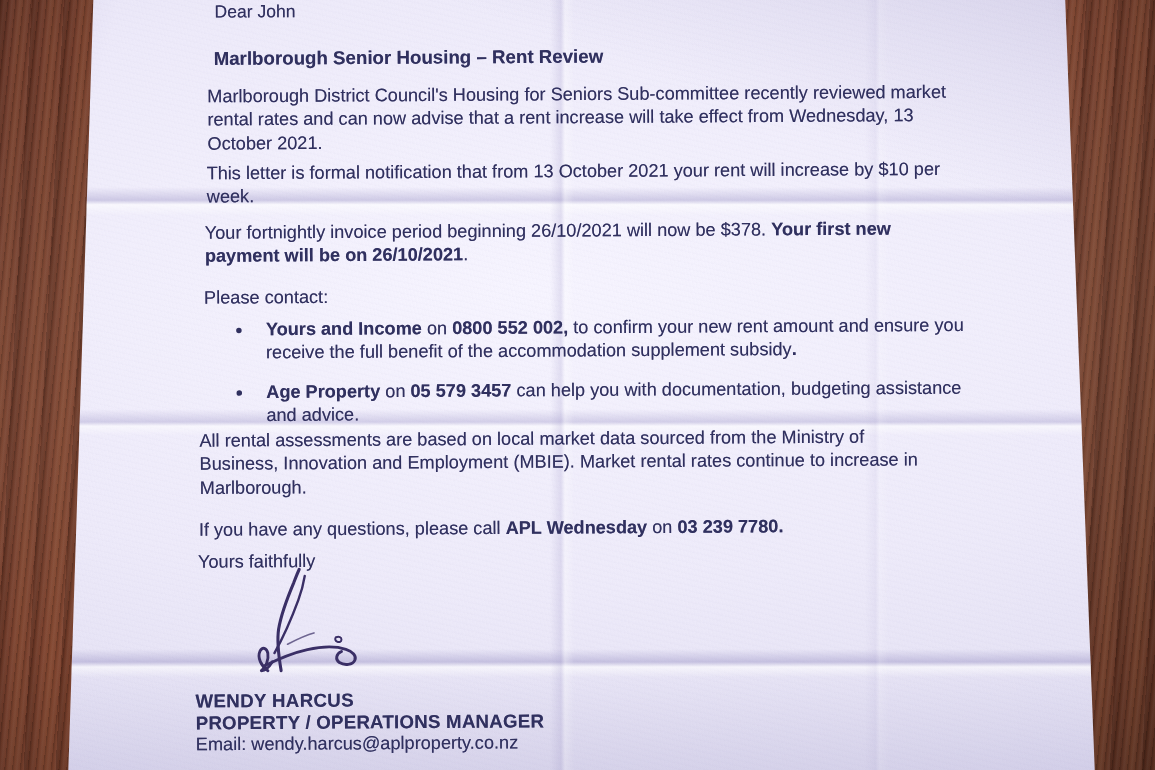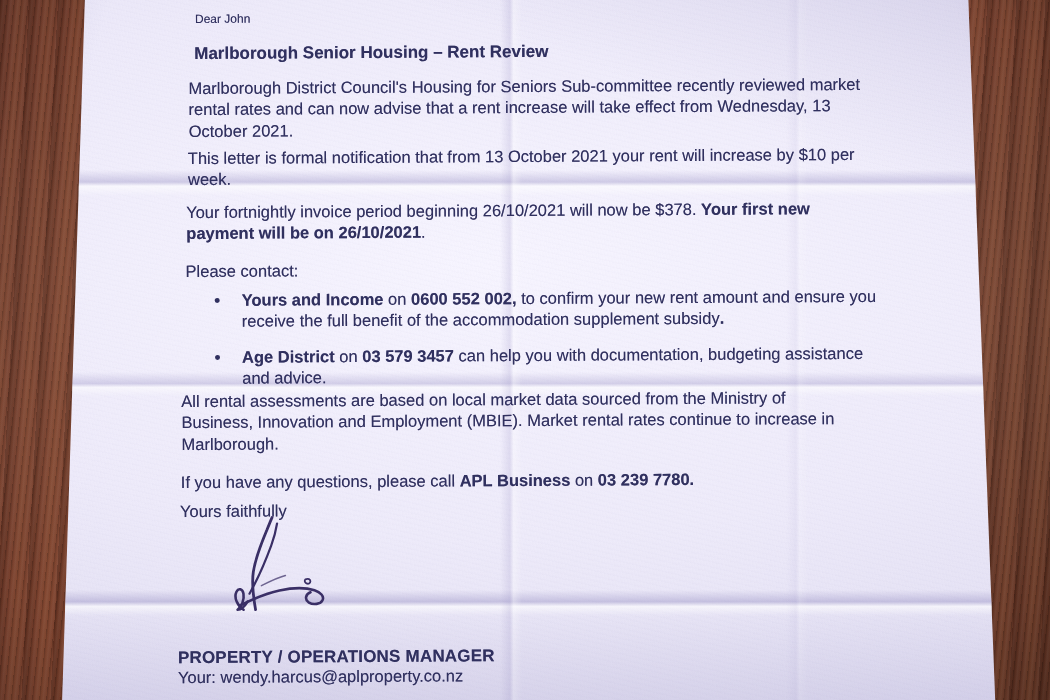--- a/index.html
+++ b/index.html
@@ -74,21 +74,21 @@
     position:absolute;left:0;top:0;width:1050px;height:700px;
     color:#30305f;
     font-size:16.5px;
     line-height:1.30;
     
     transform:rotate(-0.35deg);
     transform-origin:50% 50%;
   }
   .ln{position:absolute;white-space:pre;}
   b{font-weight:bold;}
-  .salutation{left:197px;top:10px;font-size:12px;text-align:center;}
+  .salutation{left:197px;top:0;font-size:16px;text-align:center;}
   .subject{left:196px;top:41px;font-size:17px;font-weight:bold;}
 
   .p{position:absolute;white-space:normal;}
   .p1{left:190px;top:76px;width:672px;}
   .p2{left:189px;top:146px;width:670px;}
   .p3{left:187px;top:200px;width:648px;}
   .p4{left:186px;top:259px;width:400px;}
   .p5{left:181px;top:389px;width:672px;}
   .p6{left:180px;top:470px;width:660px;}
   .p7{left:179px;top:499px;width:300px;}
@@ -139,48 +139,49 @@
     </div>
 
     <div class="p p3">
       <span>Your fortnightly invoice period beginning 26/10/2021 will now be $378.  </span><b>Your first new payment will be on 26/10/2021</b><span>.</span>
     </div>
 
     <div class="p p4">Please contact:</div>
 
     <ul class="bullets">
       <li>
-        <span class="dot"></span><b>Yours and Income</b><span> on </span><b>0600 552 002,</b><span> to confirm your new rent amount and ensure you receive the full benefit of the accommodation supplement subsidy</span><b>.</b>
+        <span class="dot"></span><b>Yours and Income</b><span> on </span><b>0800 552 002,</b><span> to confirm your new rent amount and ensure you receive the full benefit of the accommodation supplement subsidy</span><b>.</b>
       </li>
       <li>
-        <span class="dot"></span><b>Age District</b><span> on </span><b>03 579 3457</b><span> can help you with documentation, budgeting assistance and advice.</span>
+        <span class="dot"></span><b>Age Property</b><span> on </span><b>05 579 3457</b><span> can help you with documentation, budgeting assistance and advice.</span>
       </li>
     </ul>
 
     <div class="p p5">All rental assessments are based on local market data sourced from the Ministry of Business, Innovation and Employment (MBIE). Market rental rates continue to increase in Marlborough.</div>
 
     <div class="p p6">
-      <span>If you have any questions, please call </span><b>APL Business</b><span> on </span><b>03 239 7780.</b>
+      <span>If you have any questions, please call </span><b>APL Wednesday</b><span> on </span><b>03 239 7780.</b>
     </div>
 
     <div class="p p7">Yours faithfully</div>
 
     <div id="sig">
       <svg width="190" height="100" viewBox="0 0 190 100" fill="none" xmlns="http://www.w3.org/2000/svg">
         <g stroke="#3a2f66" fill="none" stroke-linecap="round" stroke-linejoin="round">
           <path d="M66 96 C60 92 56 84 59 78 C61 74 65 75 66 80 C67 86 64 93 60 96 C63 96 67 93 70 88" stroke-width="2.6"></path>
           <path d="M78 96 C76 84 74 70 76 58 C78 46 84 30 90 16 C92 11 94 6 95 4" stroke-width="2.8"></path>
           <path d="M72 80 C80 66 88 48 94 32 C97 24 99 16 100 10" stroke-width="2.2"></path>
           <path d="M62 92 C74 86 88 80 102 77 C116 74 128 74 137 77 C143 79 147 83 145 87 C143 91 136 92 131 89 C127 86 128 81 133 79" stroke-width="2.6"></path>
           <path d="M128 66 C131 65 133 66 133 68 C133 70 131 71 129 70 C127 69 127 67 128 66Z" stroke-width="1.8"></path>
           <path d="M84 72 C92 68 100 64 108 62" stroke-width="1.6" opacity=".7"></path>
         </g>
       </svg>
     </div>
 
+    <div class="sigblock sig-name">WENDY HARCUS</div>
     <div class="sigblock sig-role">PROPERTY / OPERATIONS MANAGER</div>
     <div class="sigblock sig-email">
-      <span>Your:</span>
+      <span>Email:</span>
       <span>wendy.harcus@aplproperty.co.nz</span>
     </div>
 
   </div>
 </div>
 
 </body></html>

